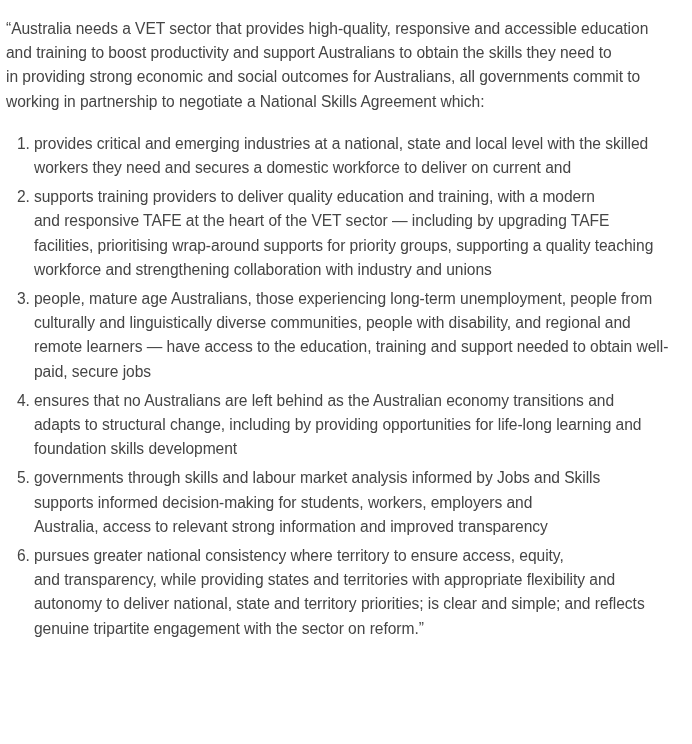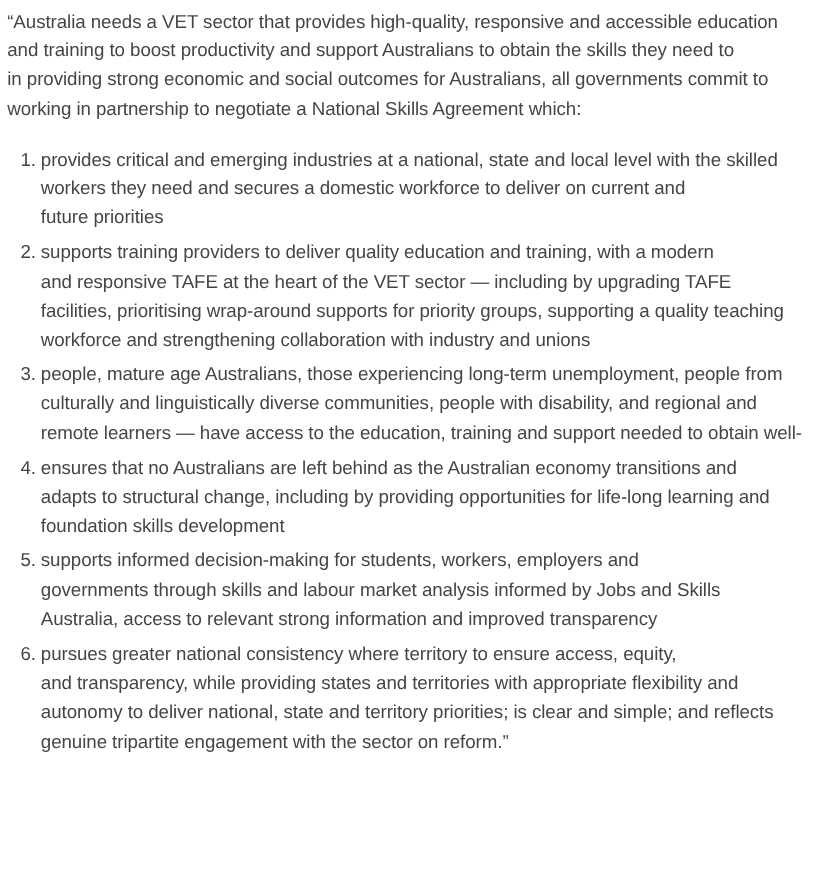--- a/index.html
+++ b/index.html
@@ -11,21 +11,21 @@
       width: 692px;
       height: 744px;
       overflow: hidden;
       font-family: "Liberation Sans", "DejaVu Sans", sans-serif;
       font-size: 15.6px;
       line-height: 24.2px;
       color: #454545;
       font-weight: 300;
     }
     .doc {
-      padding: 7px 0 0 6px;
+      padding: 17px 0 0 6px;
       width: 684px;
     }
     .intro {
       margin: 0 0 18px 0;
       letter-spacing: -0.05px;
     }
     ol.commitments {
       margin: 0;
       padding: 0 0 0 0;
       list-style: none;
@@ -52,45 +52,45 @@
     <span class="line">and training to boost productivity and support Australians to obtain the skills they need to</span>
     <span class="line">in providing strong economic and social outcomes for Australians, all governments commit to</span>
     <span class="line">working in partnership to negotiate a National Skills Agreement which:</span>
   </p>
 
   <ol class="commitments">
     <li>
       <span class="num">1.</span>
       <span class="line">provides critical and emerging industries at a national, state and local level with the skilled</span>
       <span class="line">workers they need and secures a domestic workforce to deliver on current and</span>
-      <span class="line">future priorities</span>
     </li>
     <li>
       <span class="num">2.</span>
       <span class="line">supports training providers to deliver quality education and training, with a modern</span>
       <span class="line">and responsive TAFE at the heart of the VET sector — including by upgrading TAFE</span>
       <span class="line">facilities, prioritising wrap-around supports for priority groups, supporting a quality teaching</span>
       <span class="line">workforce and strengthening collaboration with industry and unions</span>
     </li>
     <li>
       <span class="num">3.</span>
       <span class="line">people, mature age Australians, those experiencing long-term unemployment, people from</span>
       <span class="line">culturally and linguistically diverse communities, people with disability, and regional and</span>
       <span class="line">remote learners — have access to the education, training and support needed to obtain well-</span>
+      <span class="line">paid, secure jobs</span>
     </li>
     <li>
       <span class="num">4.</span>
       <span class="line">ensures that no Australians are left behind as the Australian economy transitions and</span>
       <span class="line">adapts to structural change, including by providing opportunities for life-long learning and</span>
       <span class="line">foundation skills development</span>
     </li>
     <li>
       <span class="num">5.</span>
+      <span class="line">governments through skills and labour market analysis informed by Jobs and Skills</span>
       <span class="line">supports informed decision-making for students, workers, employers and</span>
-      <span class="line">governments through skills and labour market analysis informed by Jobs and Skills</span>
       <span class="line">Australia, access to relevant strong information and improved transparency</span>
     </li>
     <li>
       <span class="num">6.</span>
       <span class="line">pursues greater national consistency where territory to ensure access, equity,</span>
       <span class="line">and transparency, while providing states and territories with appropriate flexibility and</span>
       <span class="line">autonomy to deliver national, state and territory priorities; is clear and simple; and reflects</span>
       <span class="line">genuine tripartite engagement with the sector on reform.”</span>
     </li>
   </ol>

